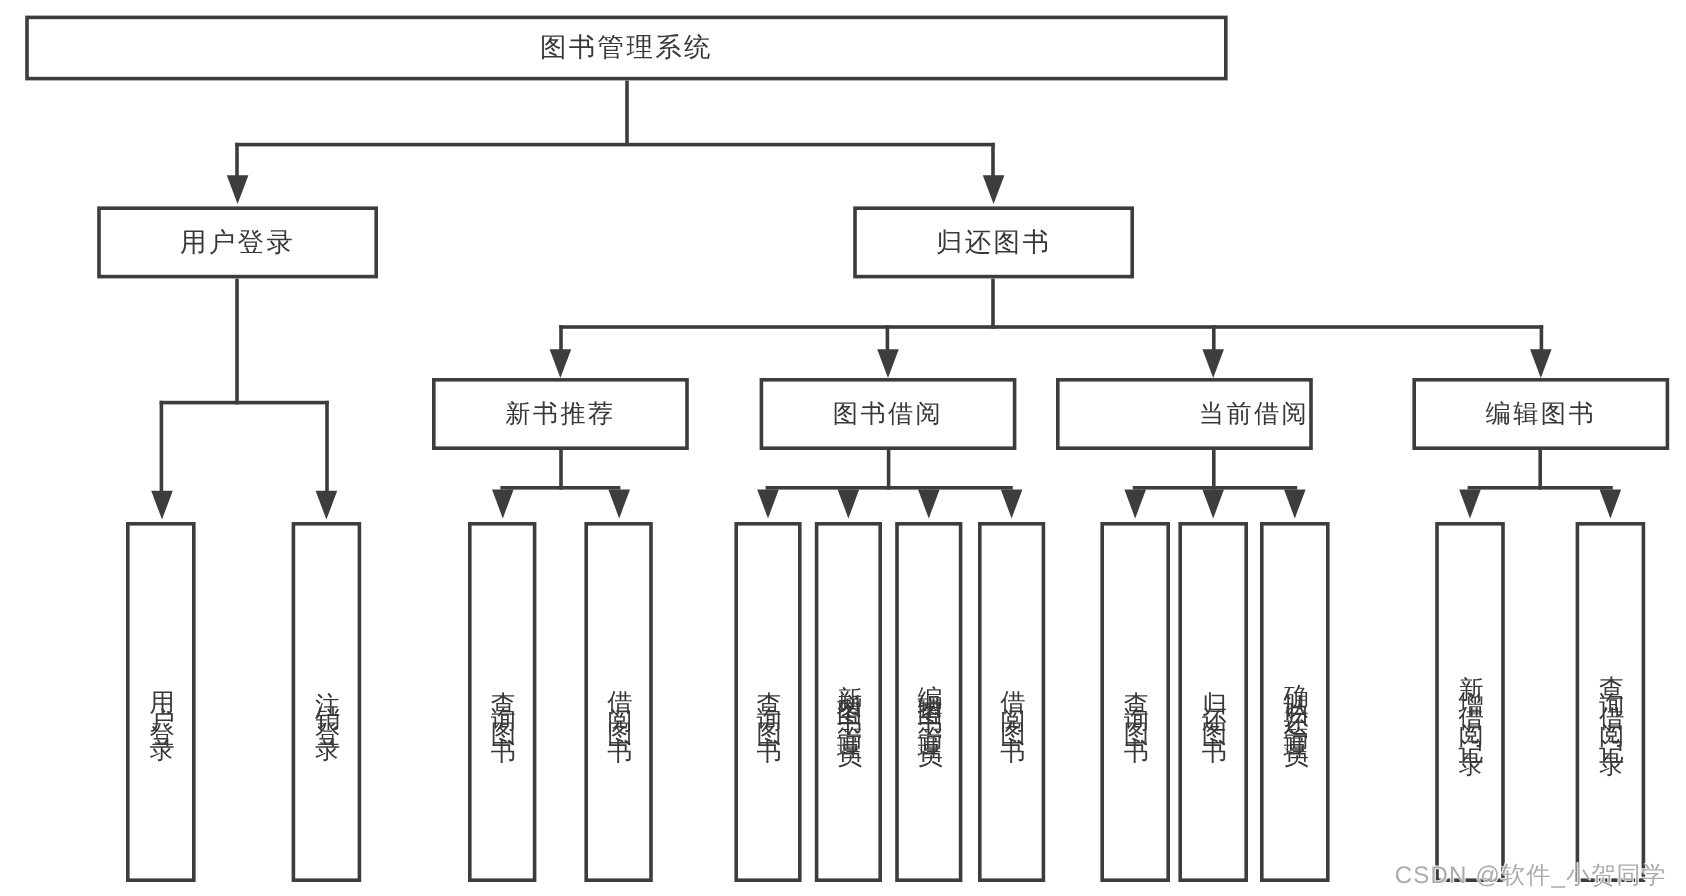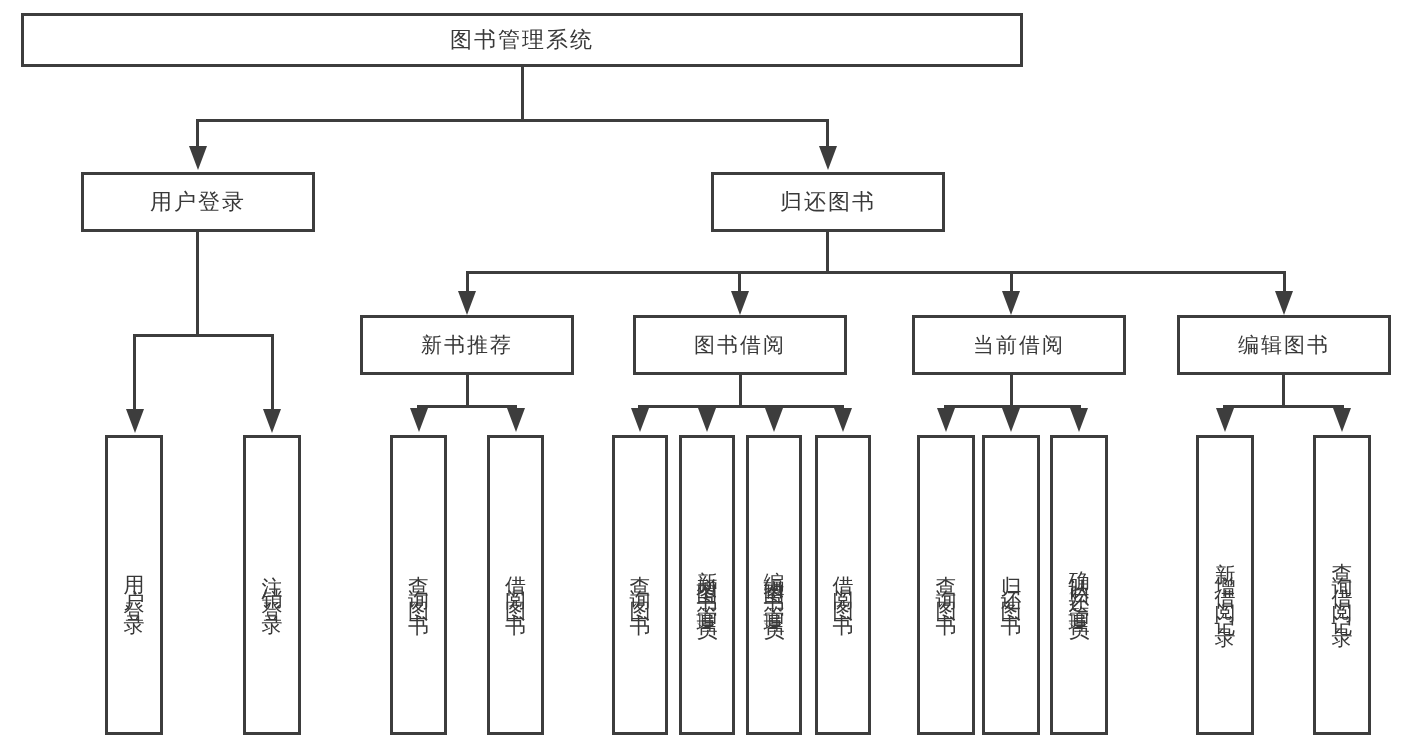--- a/index.html
+++ b/index.html
@@ -115,21 +115,21 @@
   <div class="arrow" style="left:731px; top:291px;"></div>
   <div class="arrow" style="left:1002px; top:291px;"></div>
   <div class="arrow" style="left:1275px; top:291px;"></div>
 
   <div class="node lvl3" style="left:360px;">
     <span>新书推荐</span>
   </div>
   <div class="node lvl3" style="left:633px;">
     <span>图书借阅</span>
   </div>
-  <div class="node lvl3" style="left:912px;">
+  <div class="node lvl3" style="left:880px;justify-content:flex-end;">
     <span>当前借阅</span>
   </div>
   <div class="node lvl3" style="left:1177px;">
     <span>编辑图书</span>
   </div>
 
   <div class="vline" style="left:466px; top:375px; height:33px;"></div>
   <div class="hline" style="left:417px; top:405px; width:100px;"></div>
   <div class="arrow" style="left:410px; top:408px;"></div>
   <div class="arrow" style="left:507px; top:408px;"></div>
@@ -189,14 +189,15 @@
     <span class="vtext long">确认归还（管理员）</span>
   </div>
 
   <div class="leaf" style="left:1196px; width:58px;">
     <span class="vtext">新增借阅记录</span>
   </div>
   <div class="leaf" style="left:1313px; width:58px;">
     <span class="vtext">查询借阅记录</span>
   </div>
 
+  <div class="watermark">CSDN @软件_小贺同学</div>
 
 </div>
 
 </body></html>

